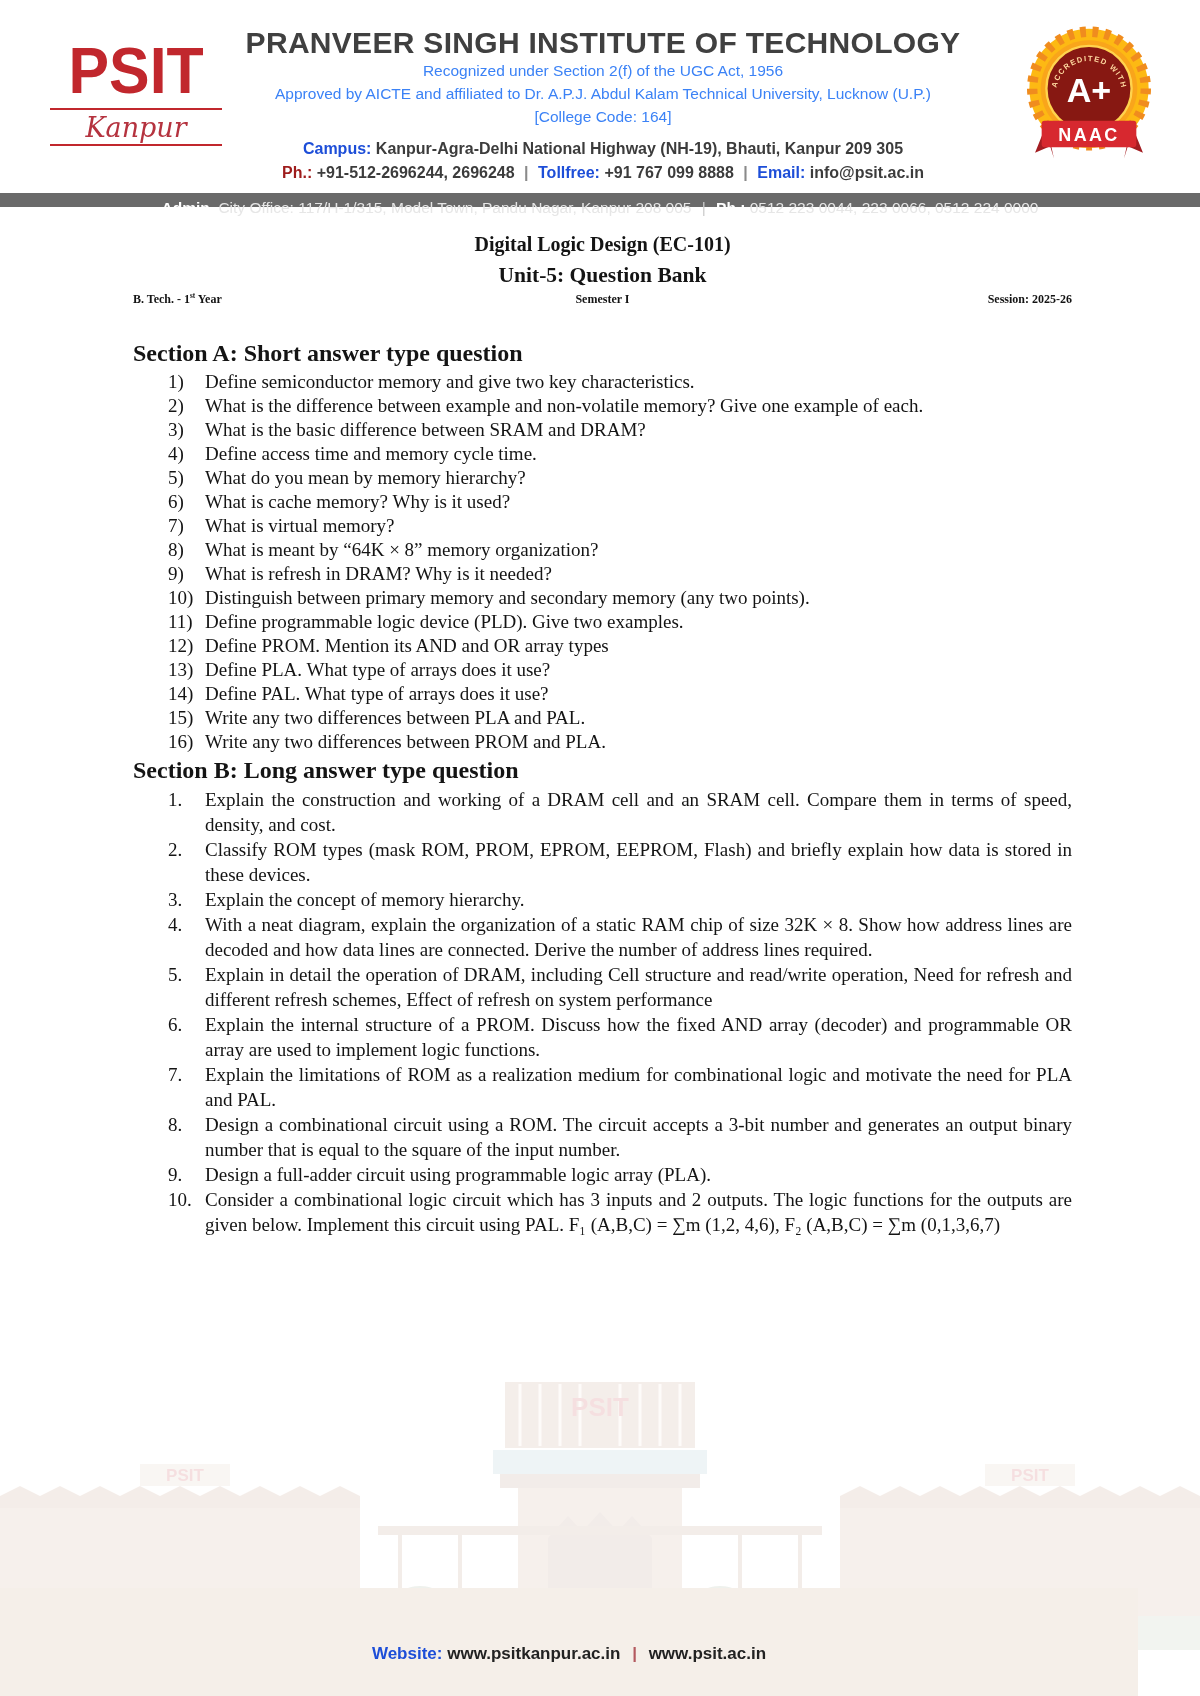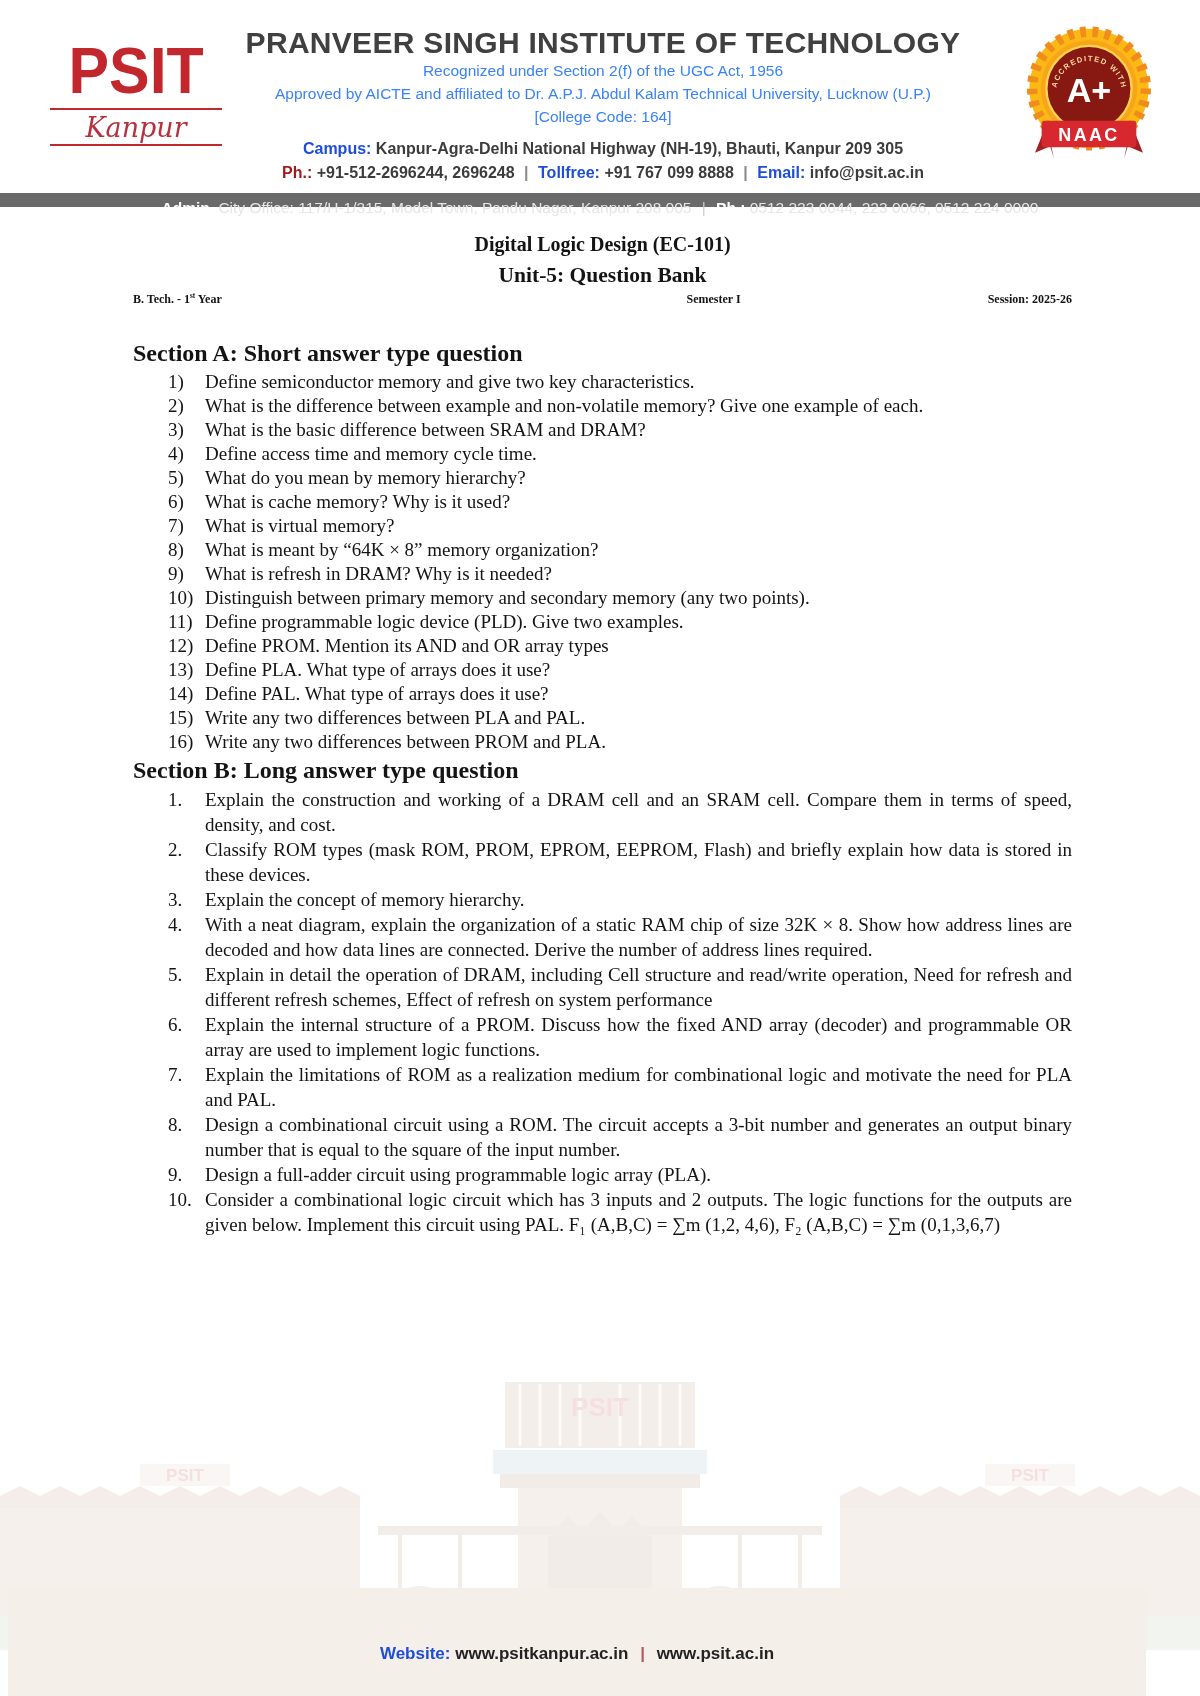--- a/index.html
+++ b/index.html
@@ -34,36 +34,36 @@
                font-family:"Liberation Sans", sans-serif; font-size:15.5px; color:#e6e6e6; }
   .admin-bar .bold-white { color:#ffffff; font-weight:bold; }
   .admin-bar .bar-pipe { color:#cccccc; padding:0 6px; }
 
   
   .main { padding:26px 128px 0 133px; font-size:19px; }
   .doc-title { text-align:center; font-weight:bold; font-size:20px; }
   .doc-subtitle { text-align:center; font-weight:bold; font-size:21.5px; margin-top:7px; }
   .meta-row { display:flex; font-weight:bold; font-size:12px; margin-top:4px; }
   .meta-row .m-left { flex:1.2; text-align:left; }
-  .meta-row .m-center { flex:1; text-align:right; }
+  .meta-row .m-center { flex:1; text-align:center; }
   .meta-row .m-right { flex:1.2; text-align:right; }
   sup { font-size:0.6em; }
 
   .section-heading { font-weight:bold; font-size:24px; margin-top:33px; }
   .section-heading.second { margin-top:3px; }
   .q-list { margin-left:35px; margin-top:3px; }
   .q-row { display:flex; }
   #secA-list .q-row { line-height:24px; }
   #secB-list .q-row { line-height:25px; }
   .q-num { flex:none; width:37px; }
   .q-text { flex:1; text-align:justify; }
 
   
   .watermark { position:absolute; top:1368px; left:0; width:1200px; height:310px; pointer-events:none; }
-  .footer-band { position:absolute; left:8px; top:1588px; width:1138px; height:108px; background:#f5efe9; }
+  .footer-band { position:absolute; left:0; top:1588px; width:1138px; height:108px; background:#f5efe9; }
   .website-line { text-align:center; padding-top:56px; font-family:"Liberation Sans", sans-serif;
                   font-weight:bold; font-size:17px; color:#222222; }
   .website-line .w-pipe { color:#b4595f; padding:0 7px; font-weight:bold; }
 </style>
 </head>
 <body>
 
 <div class="page">
 
   <div class="header">

